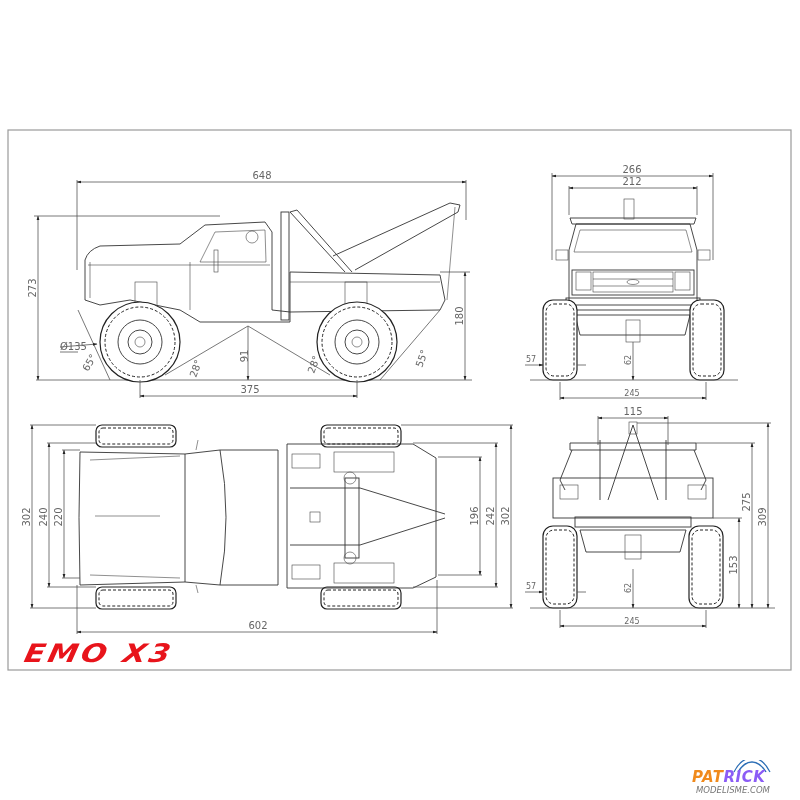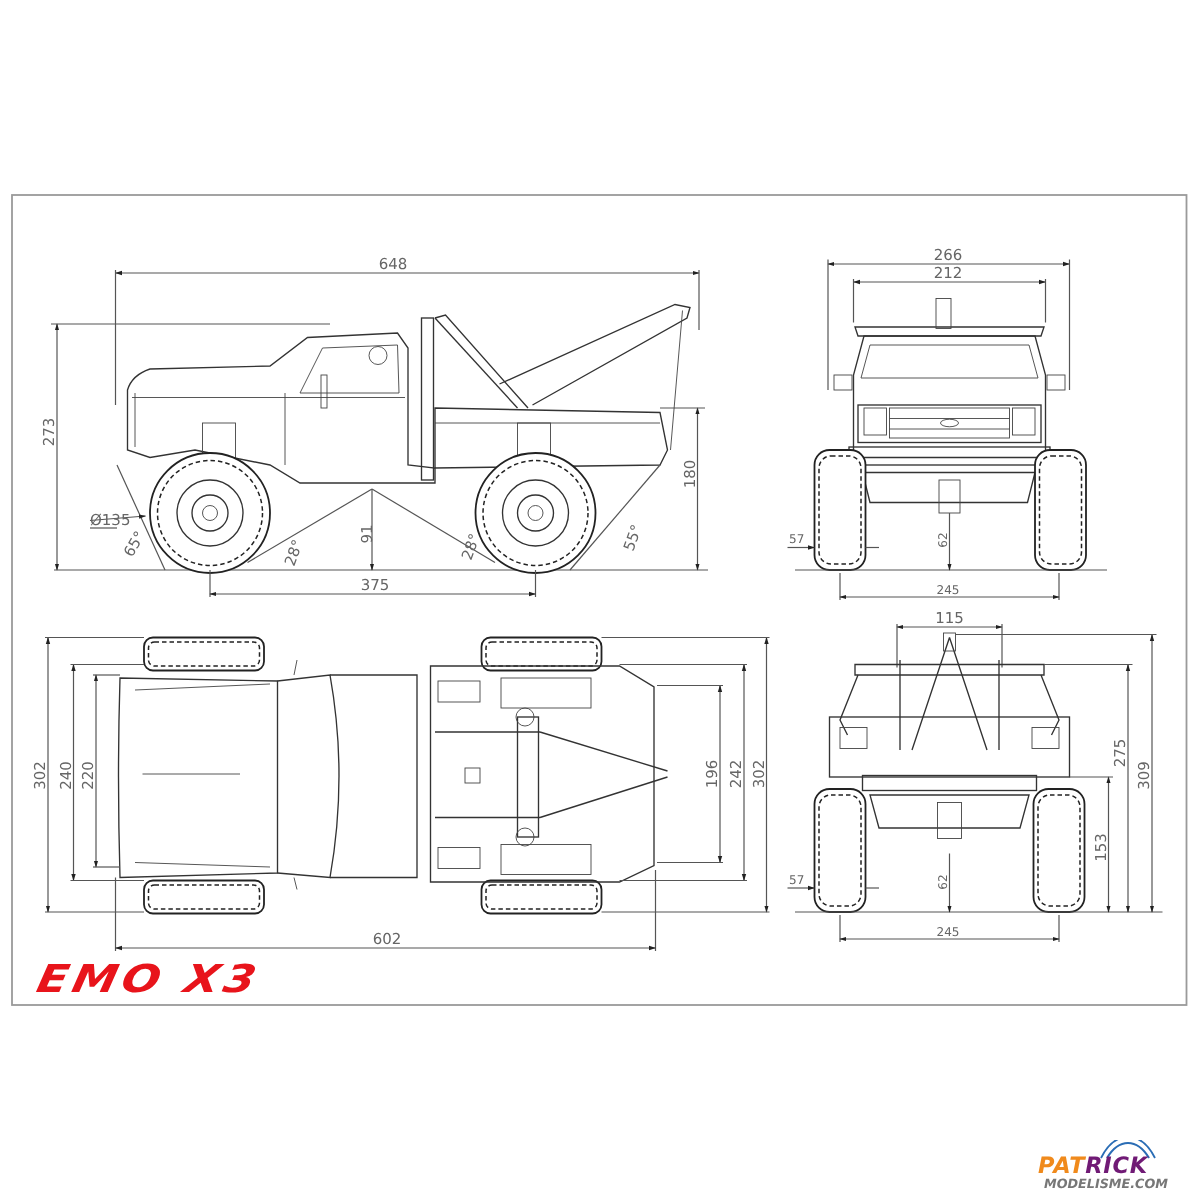--- a/index.html
+++ b/index.html
@@ -8,22 +8,22 @@
   svg text{font-family:"DejaVu Sans",sans-serif;fill:#666;}
   .dim{stroke:#555;stroke-width:0.8;fill:none;}
   .ln{stroke:#333;stroke-width:0.9;fill:none;}
   .ln2{stroke:#444;stroke-width:0.6;fill:none;}
   .tire{stroke:#222;stroke-width:1.2;fill:#fff;}
   .tread{stroke:#222;stroke-width:1;fill:none;stroke-dasharray:3 2;}
   .title{position:absolute;left:25px;top:636px;font-family:"DejaVu Sans",sans-serif;font-weight:bold;font-style:italic;font-size:30px;color:#e8141b;letter-spacing:3px;transform:skewX(-12deg) scaleY(0.85);transform-origin:left center;}
   .logo{position:absolute;left:692px;top:768px;width:108px;height:32px;}
   .logo-main{position:absolute;left:0;top:0;font-family:"DejaVu Sans",sans-serif;font-weight:bold;font-style:italic;font-size:15px;letter-spacing:0.5px;}
   .logo-main .orange{color:#f08a1c;text-align:center;}
-  .logo-main .blue{color:#701a75;}
-  .logo-sub{position:absolute;left:4px;top:17px;font-family:"DejaVu Sans",sans-serif;font-style:italic;font-weight:bold;font-size:8.5px;color:#777;}
+  .logo-main .blue{color:#8b5cf6;}
+  .logo-sub{position:absolute;left:4px;top:17px;font-family:"DejaVu Sans",sans-serif;font-style:italic;font-weight:normal;font-size:8.5px;color:#777;}
 </style>
 </head>
 <body>
 
 <div id="sheet">
 <svg width="800" height="800" viewBox="0 0 800 800" xmlns="http://www.w3.org/2000/svg">
   <defs>
     <marker id="ar" viewBox="0 0 10 10" refX="9" refY="5" markerWidth="6" markerHeight="6" orient="auto-start-reverse">
       <path d="M0,2 L10,5 L0,8 z" fill="#222"></path>
     </marker>

